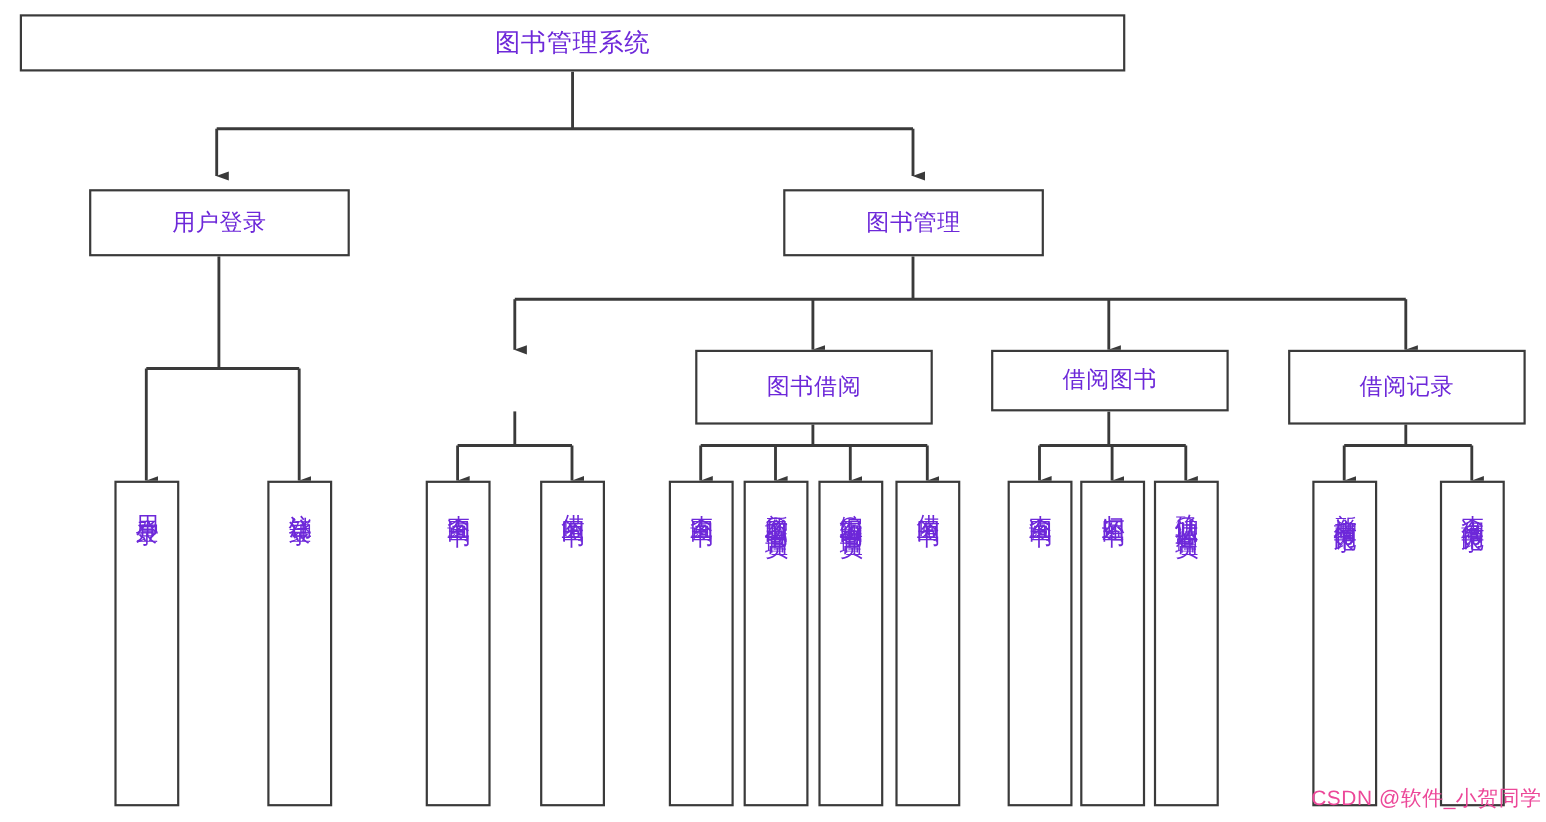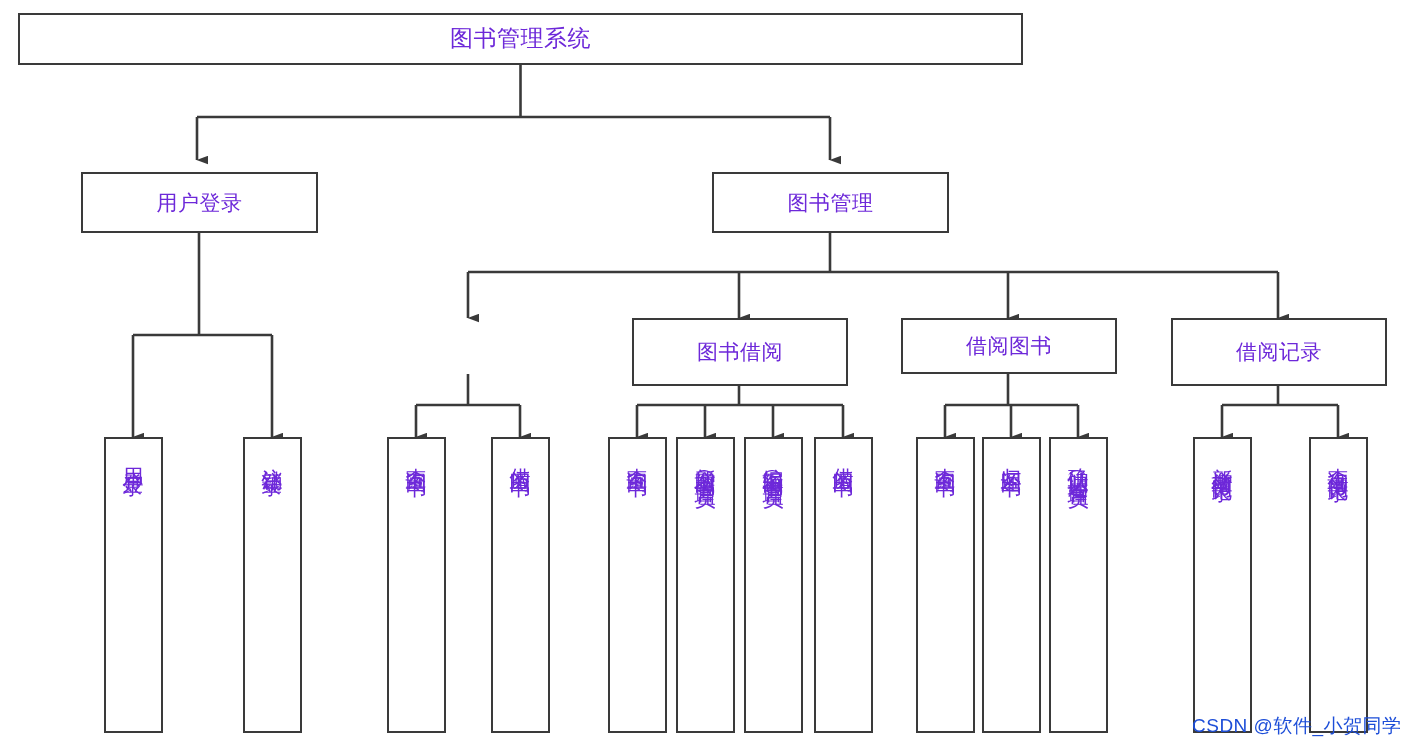--- a/index.html
+++ b/index.html
@@ -52,21 +52,21 @@
   .node-box.vertical {
     align-items: flex-start;
     justify-content: center;
     padding-top: 12px;
   }
   .node-box.root .node-label {
     font-size: 23px;
   }
   .watermark {
     position: absolute;
-    color: #1d4ed8;
+    color: #ec4899;
     font-size: 19px;
     white-space: nowrap;
     letter-spacing: 0.5px;
     pointer-events: none;
   }
 </style>
 </head>
 <body>
 
 <div id="canvas">

